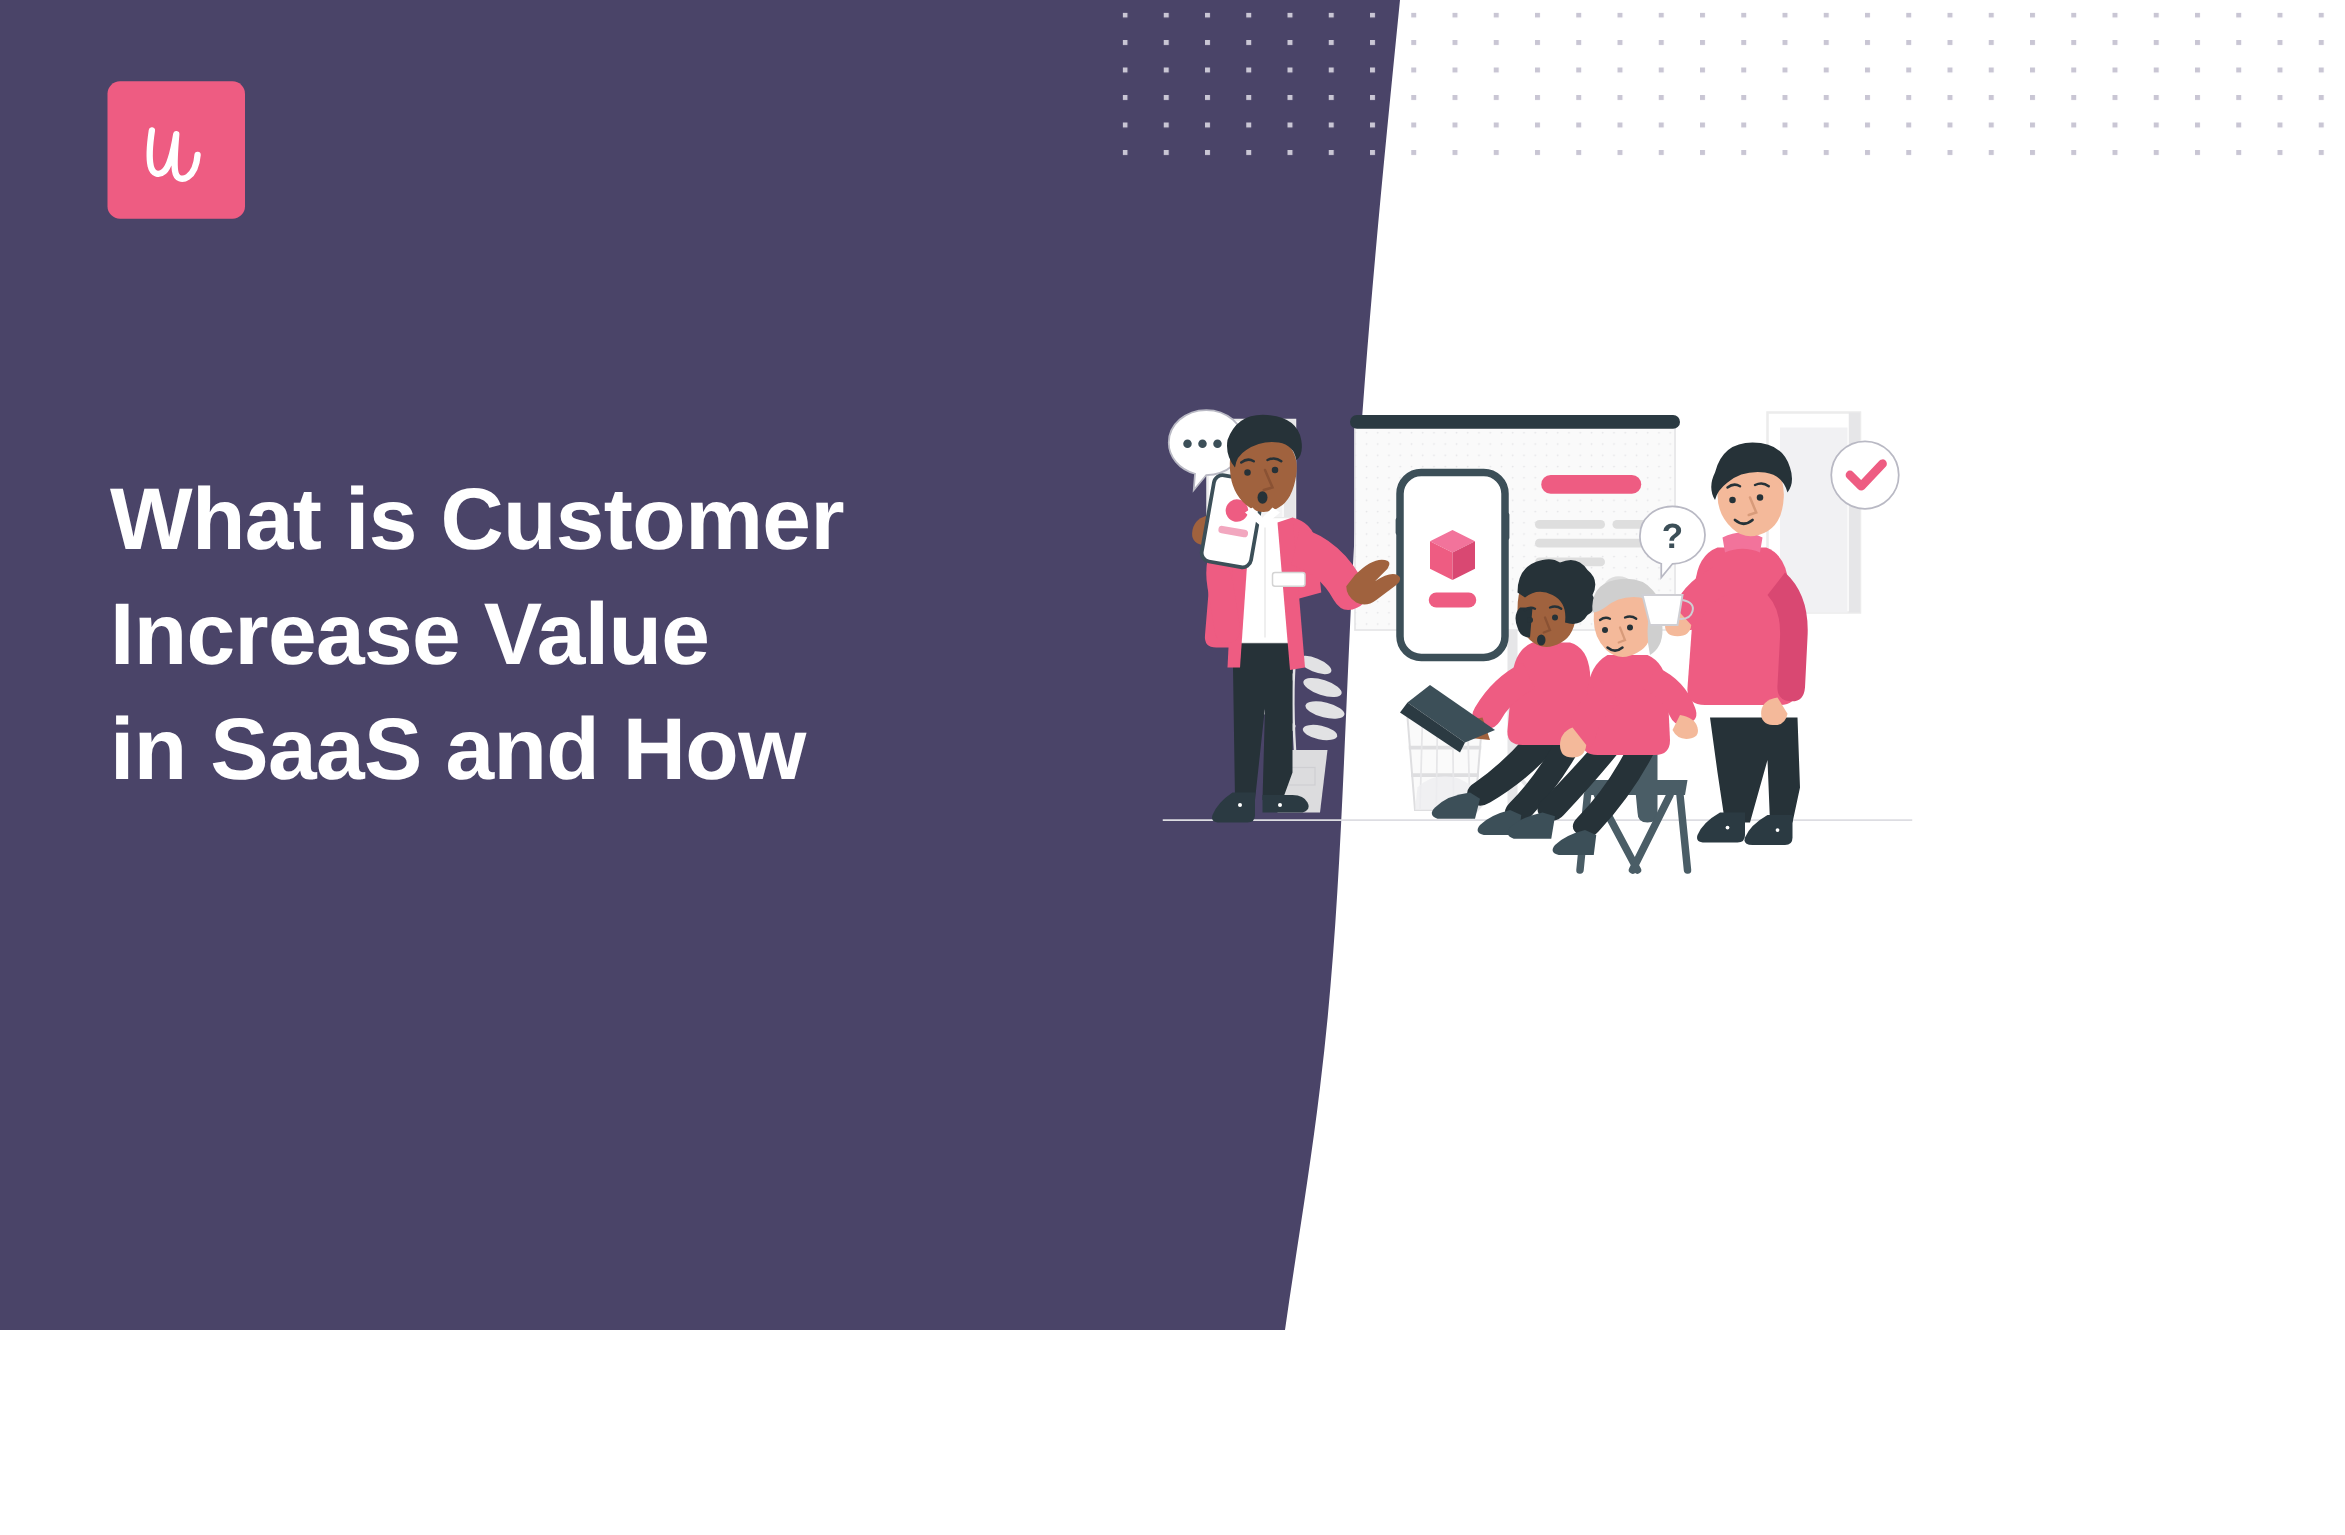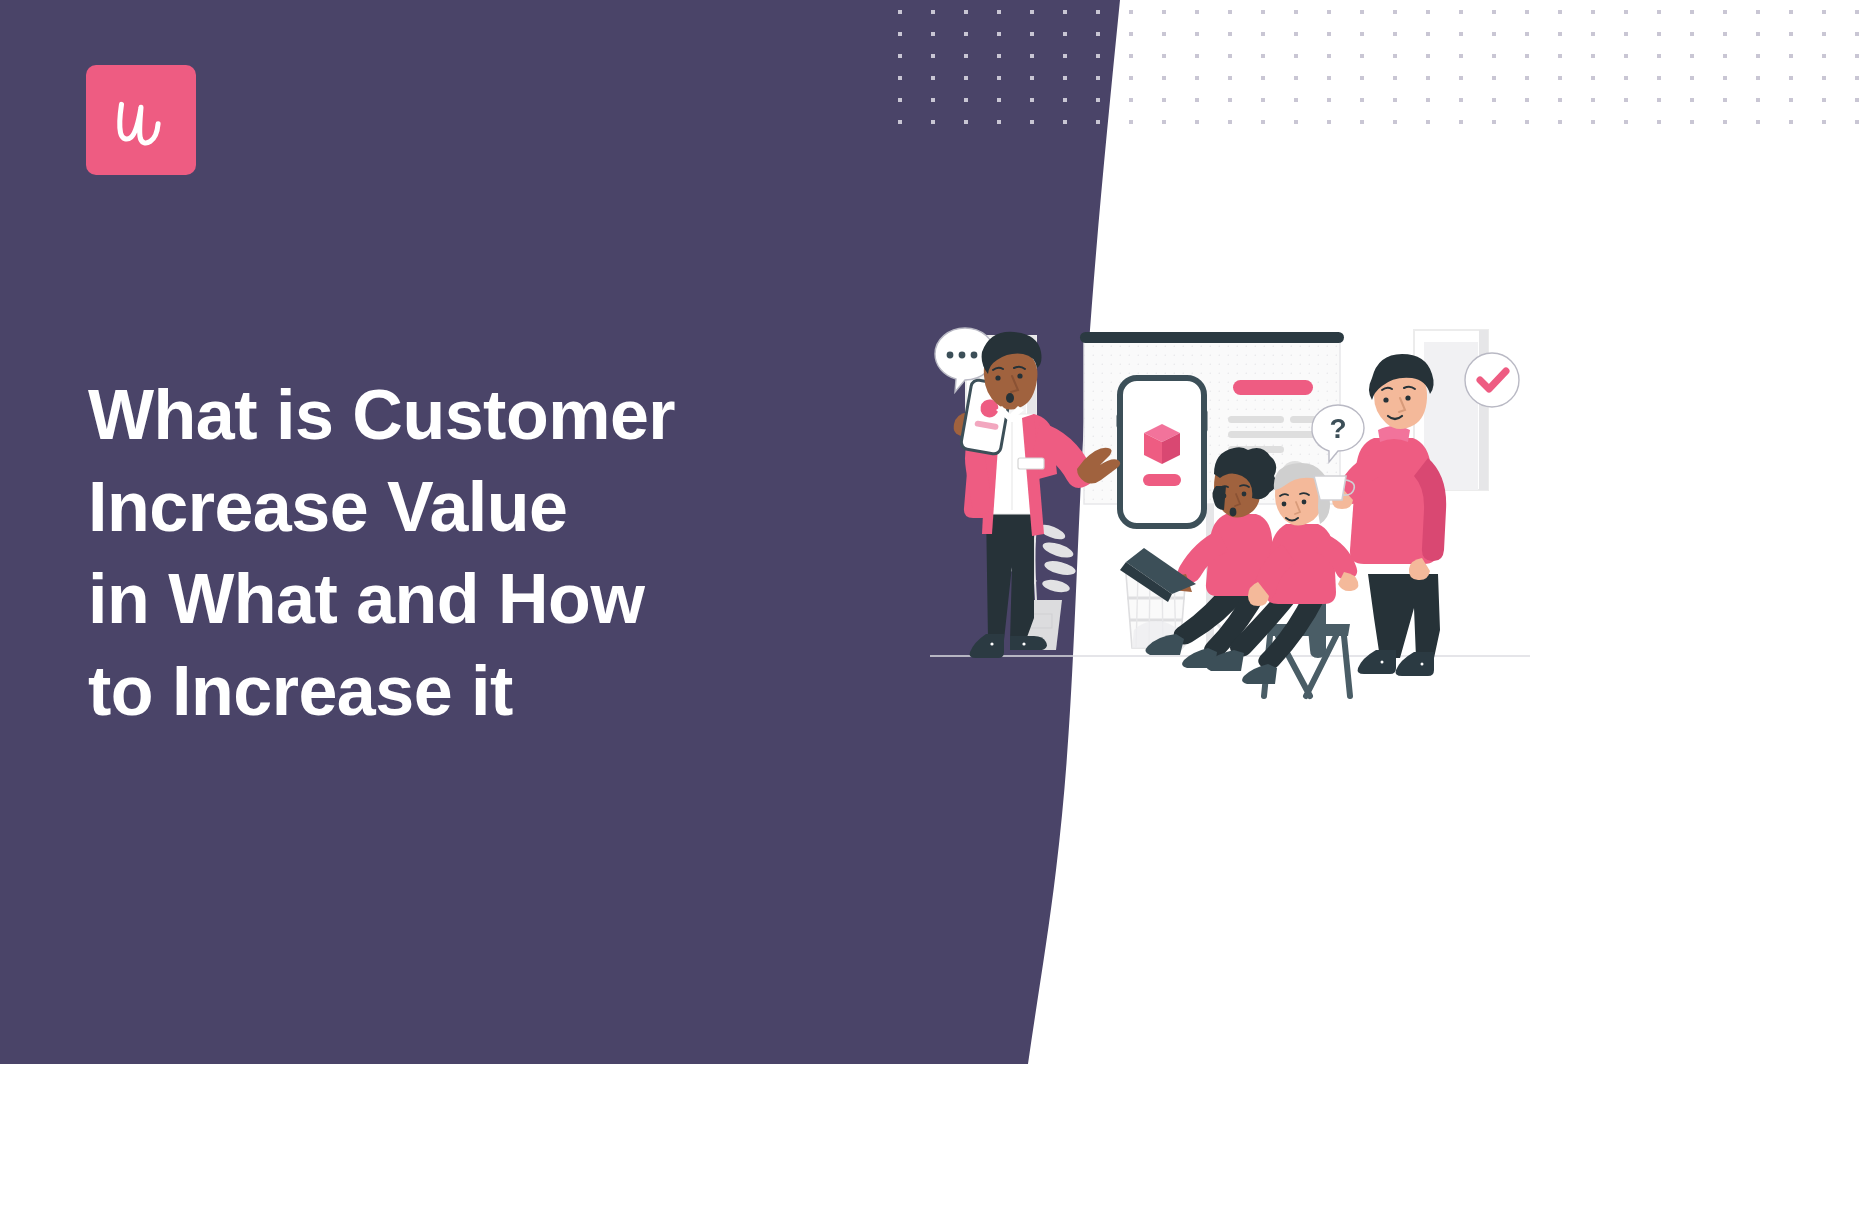--- a/index.html
+++ b/index.html
@@ -82,22 +82,21 @@
   <div class="logo" style="background:#EE5C82;">
     <svg class="logo-glyph" viewBox="0 0 80 80" aria-hidden="true">
       <path d="M20 24 C20 24 17 44 19 53 C20.6 60.2 26 61 30 57.5 C34.5 53.5 37.5 42 40 27
                C40 27 38 50 39 57 C40 64 45 65 49.5 62 C55 58.3 57 50 57.5 44" fill="none" stroke="#ffffff" stroke-width="5.2" stroke-linecap="round" stroke-linejoin="round"></path>
     </svg>
   </div>
 
   <h1 class="headline">
     <span class="ln">What is Customer</span>
     <span class="ln">Increase Value</span>
-    <span class="ln">in What and How</span>
-    <span class="ln">to Increase it</span>
+    <span class="ln">in SaaS and How</span>
   </h1>
 
   <div class="illustration">
     <svg viewBox="0 0 600 400" aria-hidden="true">
       <defs>
         <pattern id="wbDots" x="0" y="0" width="9" height="9" patternUnits="userSpaceOnUse">
           <circle cx="1.2" cy="1.2" r="0.7" fill="#e3e3e6"></circle>
         </pattern>
         <clipPath id="phoneClip">
             <rect x="196" y="68" width="72" height="132" rx="12"></rect>

